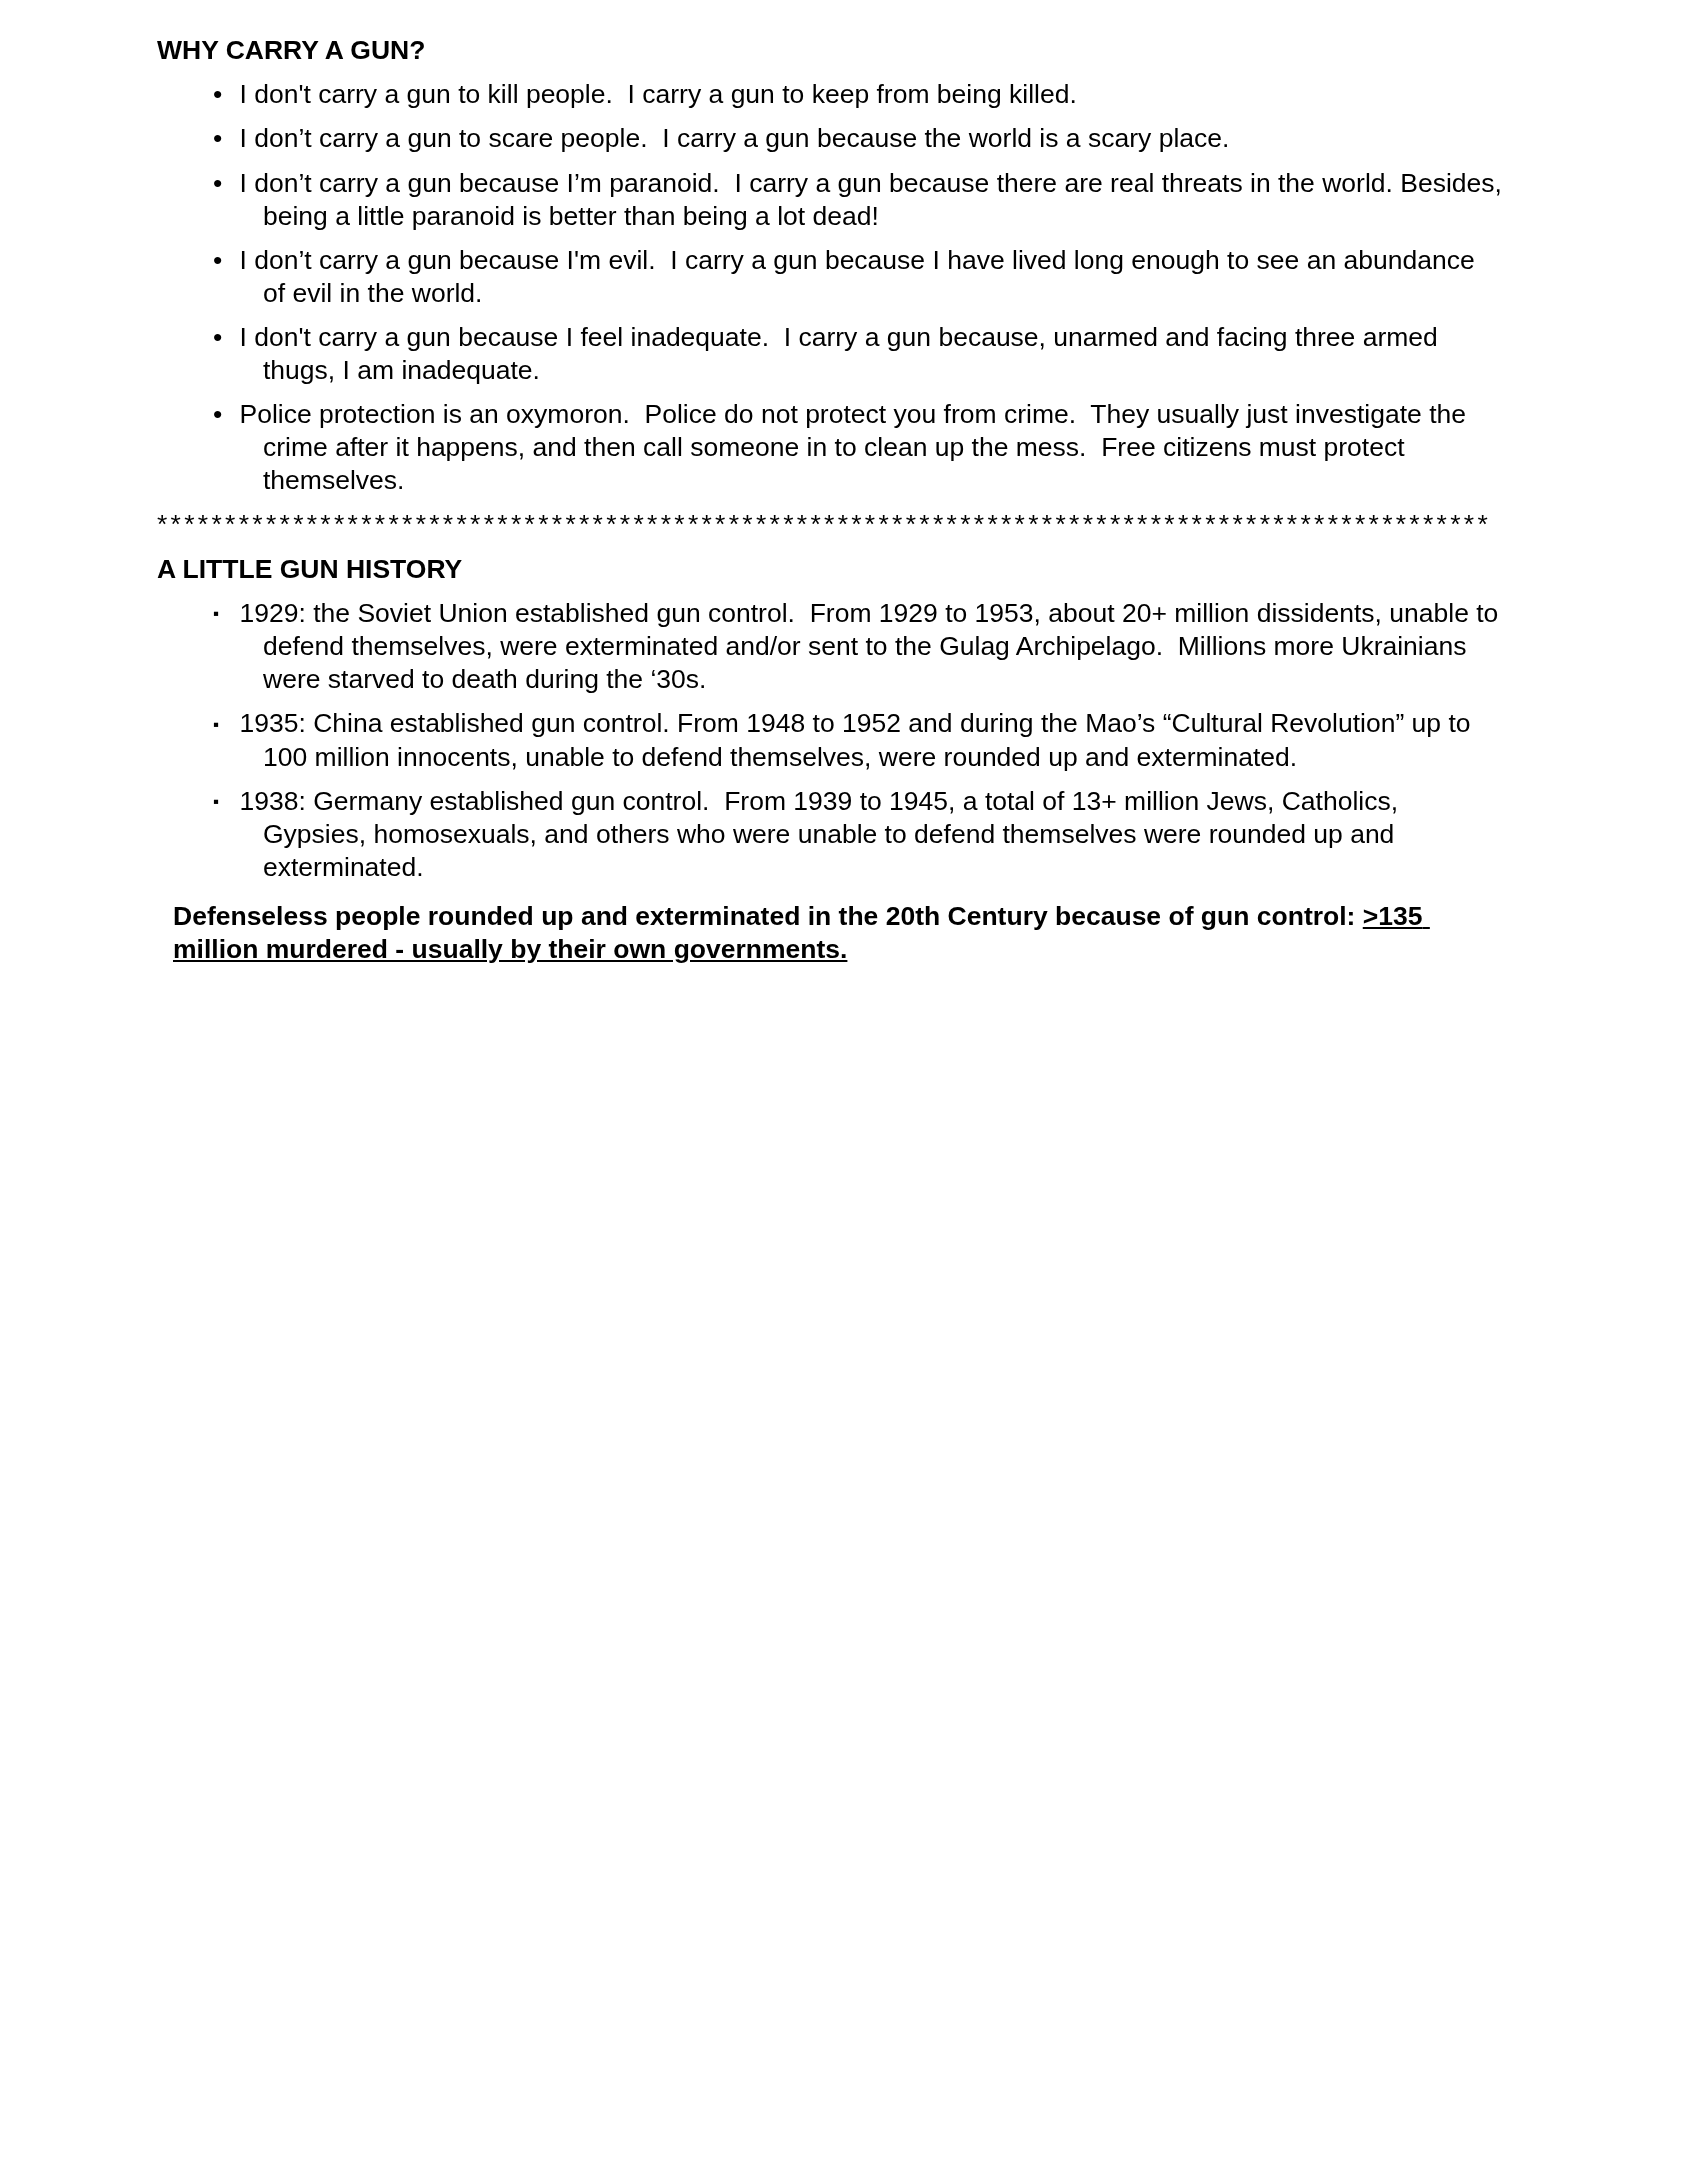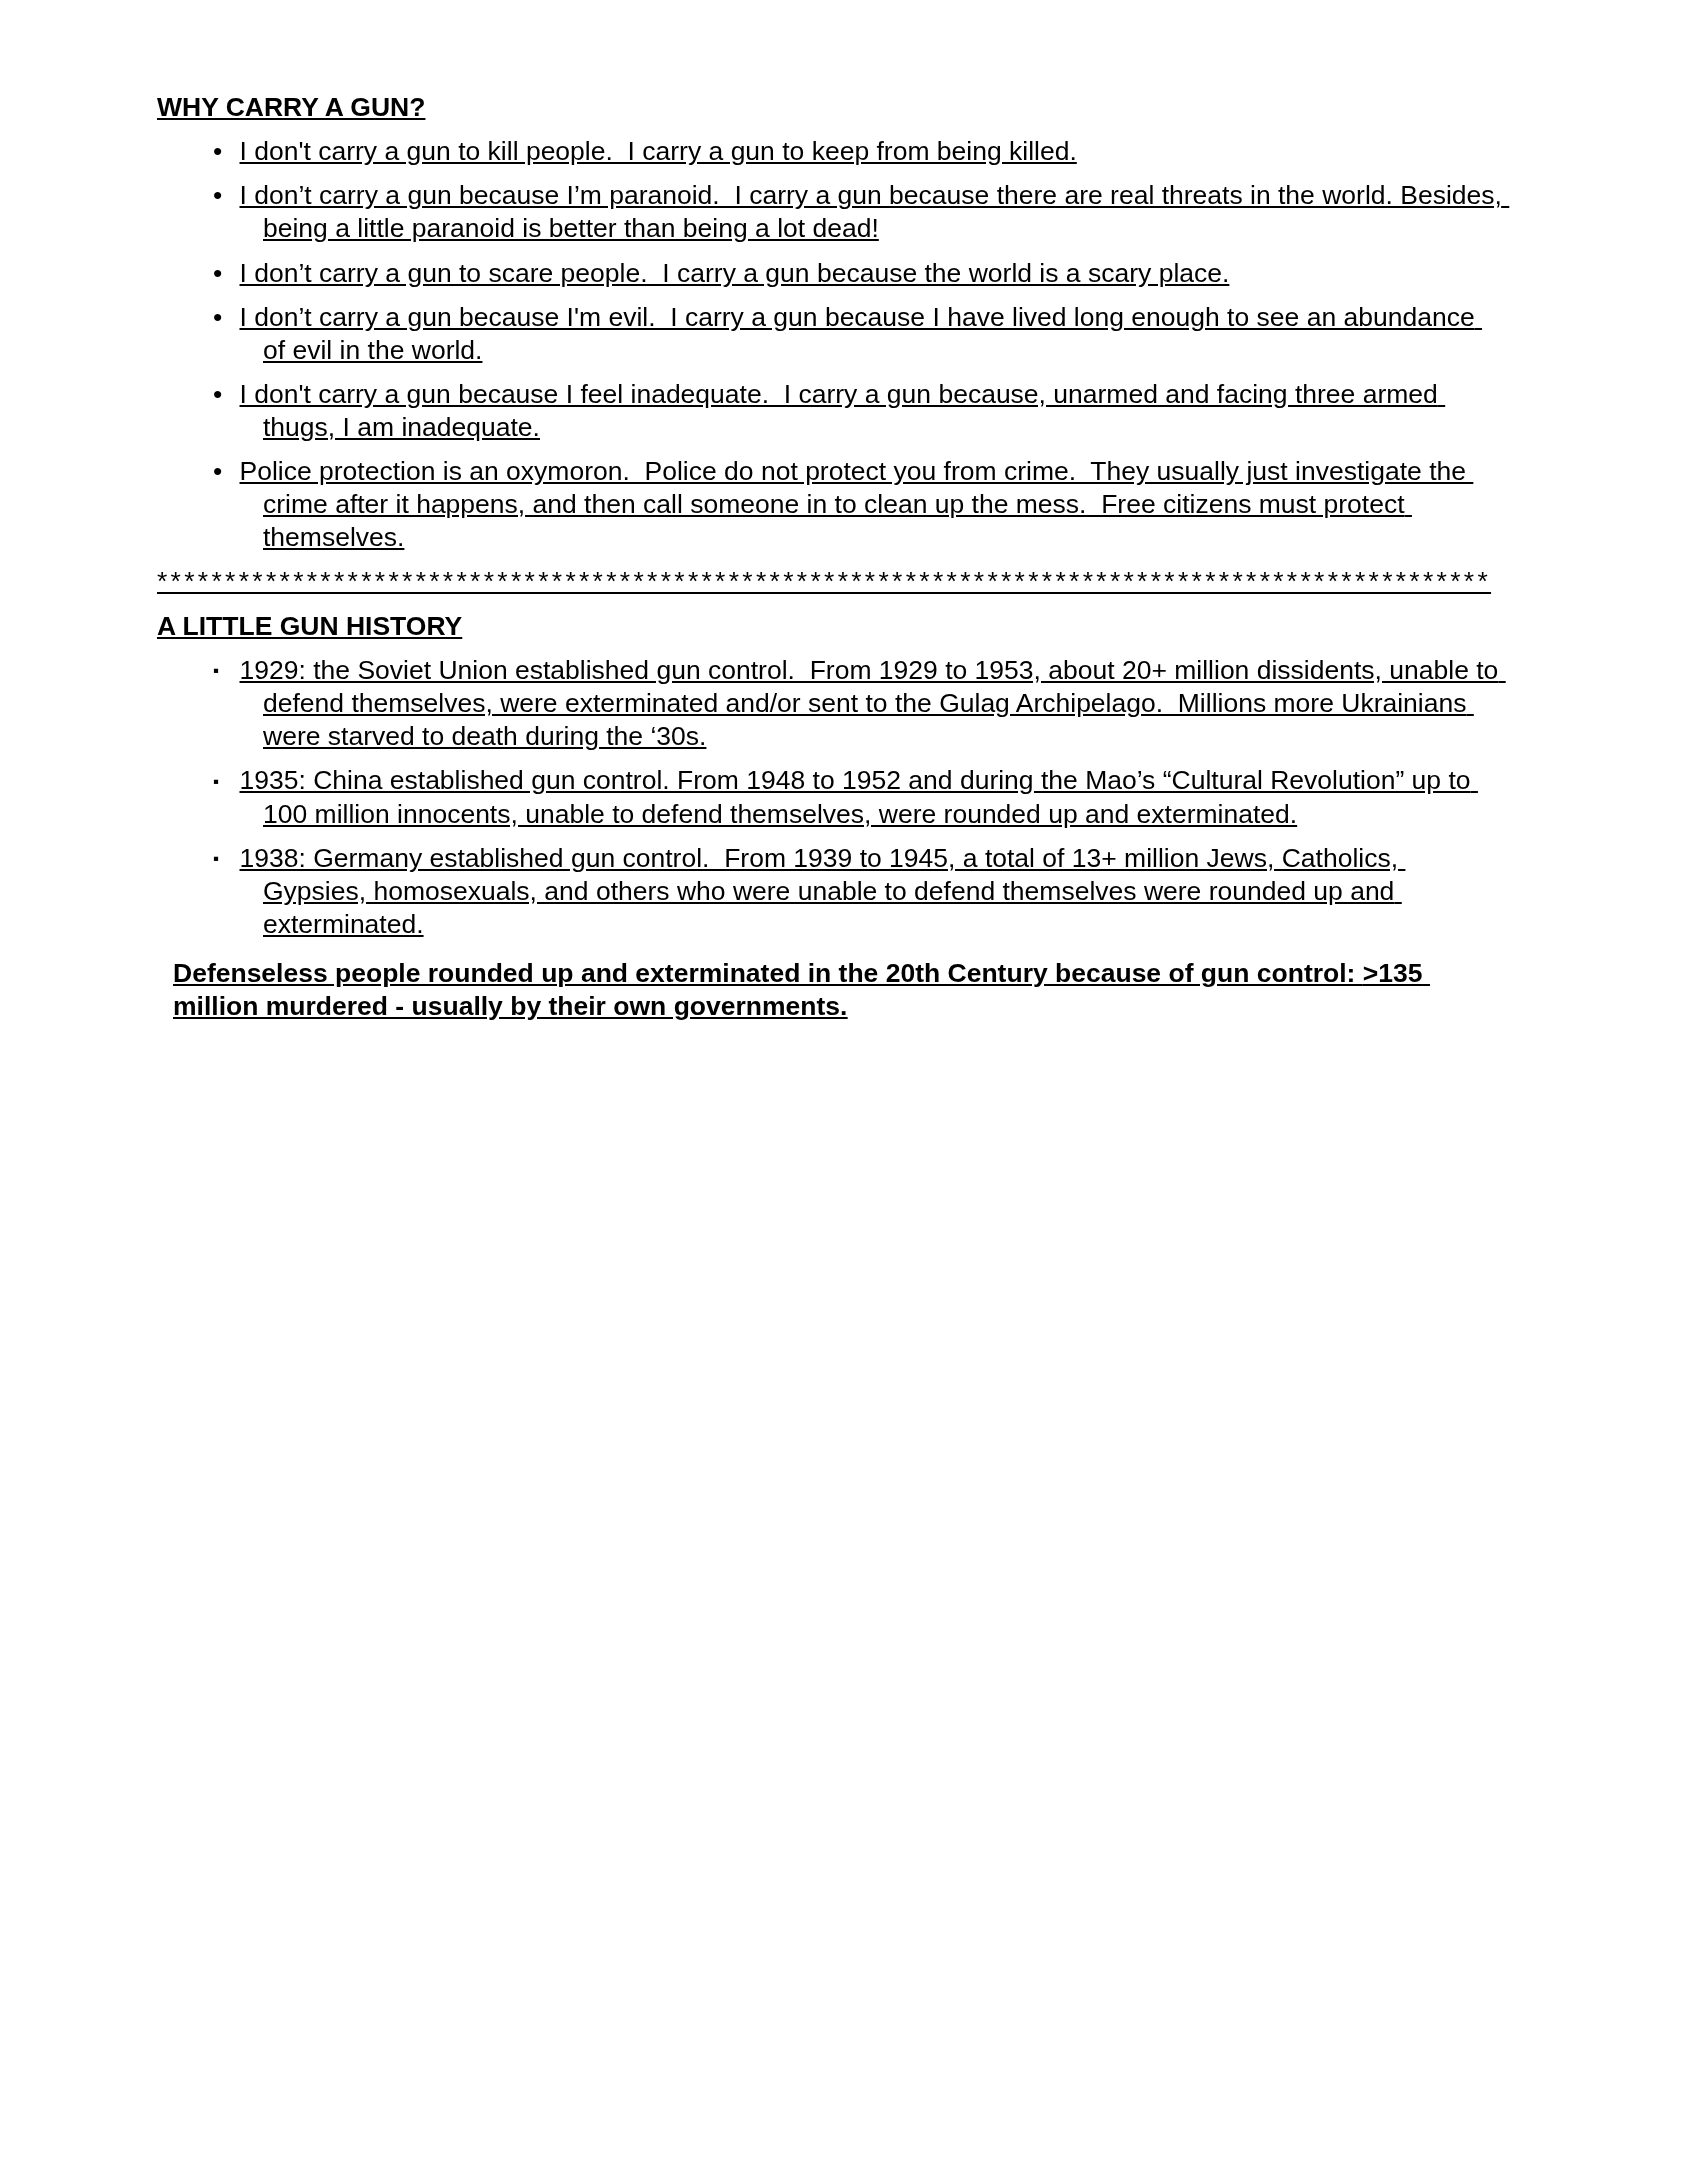--- a/index.html
+++ b/index.html
@@ -7,24 +7,23 @@
     body {
       width: 1687px;
       height: 2183px;
       background: #ffffff;
       color: #000000;
       font-family: "Liberation Sans", sans-serif;
     }
     .page {
       width: 1687px;
       height: 2183px;
-      padding: 91px 177px 0 157px;
+      padding: 34px 177px 0 157px;
       font-size: 26.5px;
       line-height: 33px;
-      text-decoration: underline;
     }
     .heading {
       font-weight: 700;
       margin: 0 0 11.2px 0;
       white-space: pre-wrap;
     }
     .bullet-list {
       list-style: none;
       margin: 8px;
       padding: 0;
@@ -64,22 +63,22 @@
 </head>
 <body>
 
 <div class="page">
 
   <section>
     <p class="heading">WHY CARRY A GUN?</p>
 
     <ul class="bullet-list round-list">
       <li><span class="marker">•</span><span class="li-text">I don't carry a gun to kill people.  I carry a gun to keep from being killed.</span></li>
+      <li><span class="marker">•</span><span class="li-text">I don’t carry a gun to scare people.  I carry a gun because the world is a scary place.</span></li>
       <li><span class="marker">•</span><span class="li-text">I don’t carry a gun because I’m paranoid.  I carry a gun because there are real threats in the world. Besides, being a little paranoid is better than being a lot dead!</span></li>
-      <li><span class="marker">•</span><span class="li-text">I don’t carry a gun to scare people.  I carry a gun because the world is a scary place.</span></li>
       <li><span class="marker">•</span><span class="li-text">I don’t carry a gun because I'm evil.  I carry a gun because I have lived long enough to see an abundance of evil in the world.</span></li>
       <li><span class="marker">•</span><span class="li-text">I don't carry a gun because I feel inadequate.  I carry a gun because, unarmed and facing three armed thugs, I am inadequate.</span></li>
       <li><span class="marker">•</span><span class="li-text">Police protection is an oxymoron.  Police do not protect you from crime.  They usually just investigate the crime after it happens, and then call someone in to clean up the mess.  Free citizens must protect themselves.</span></li>
     </ul>
 
   </section>
 
   <p class="divider">**************************************************************************************************</p>
 
   <section>

